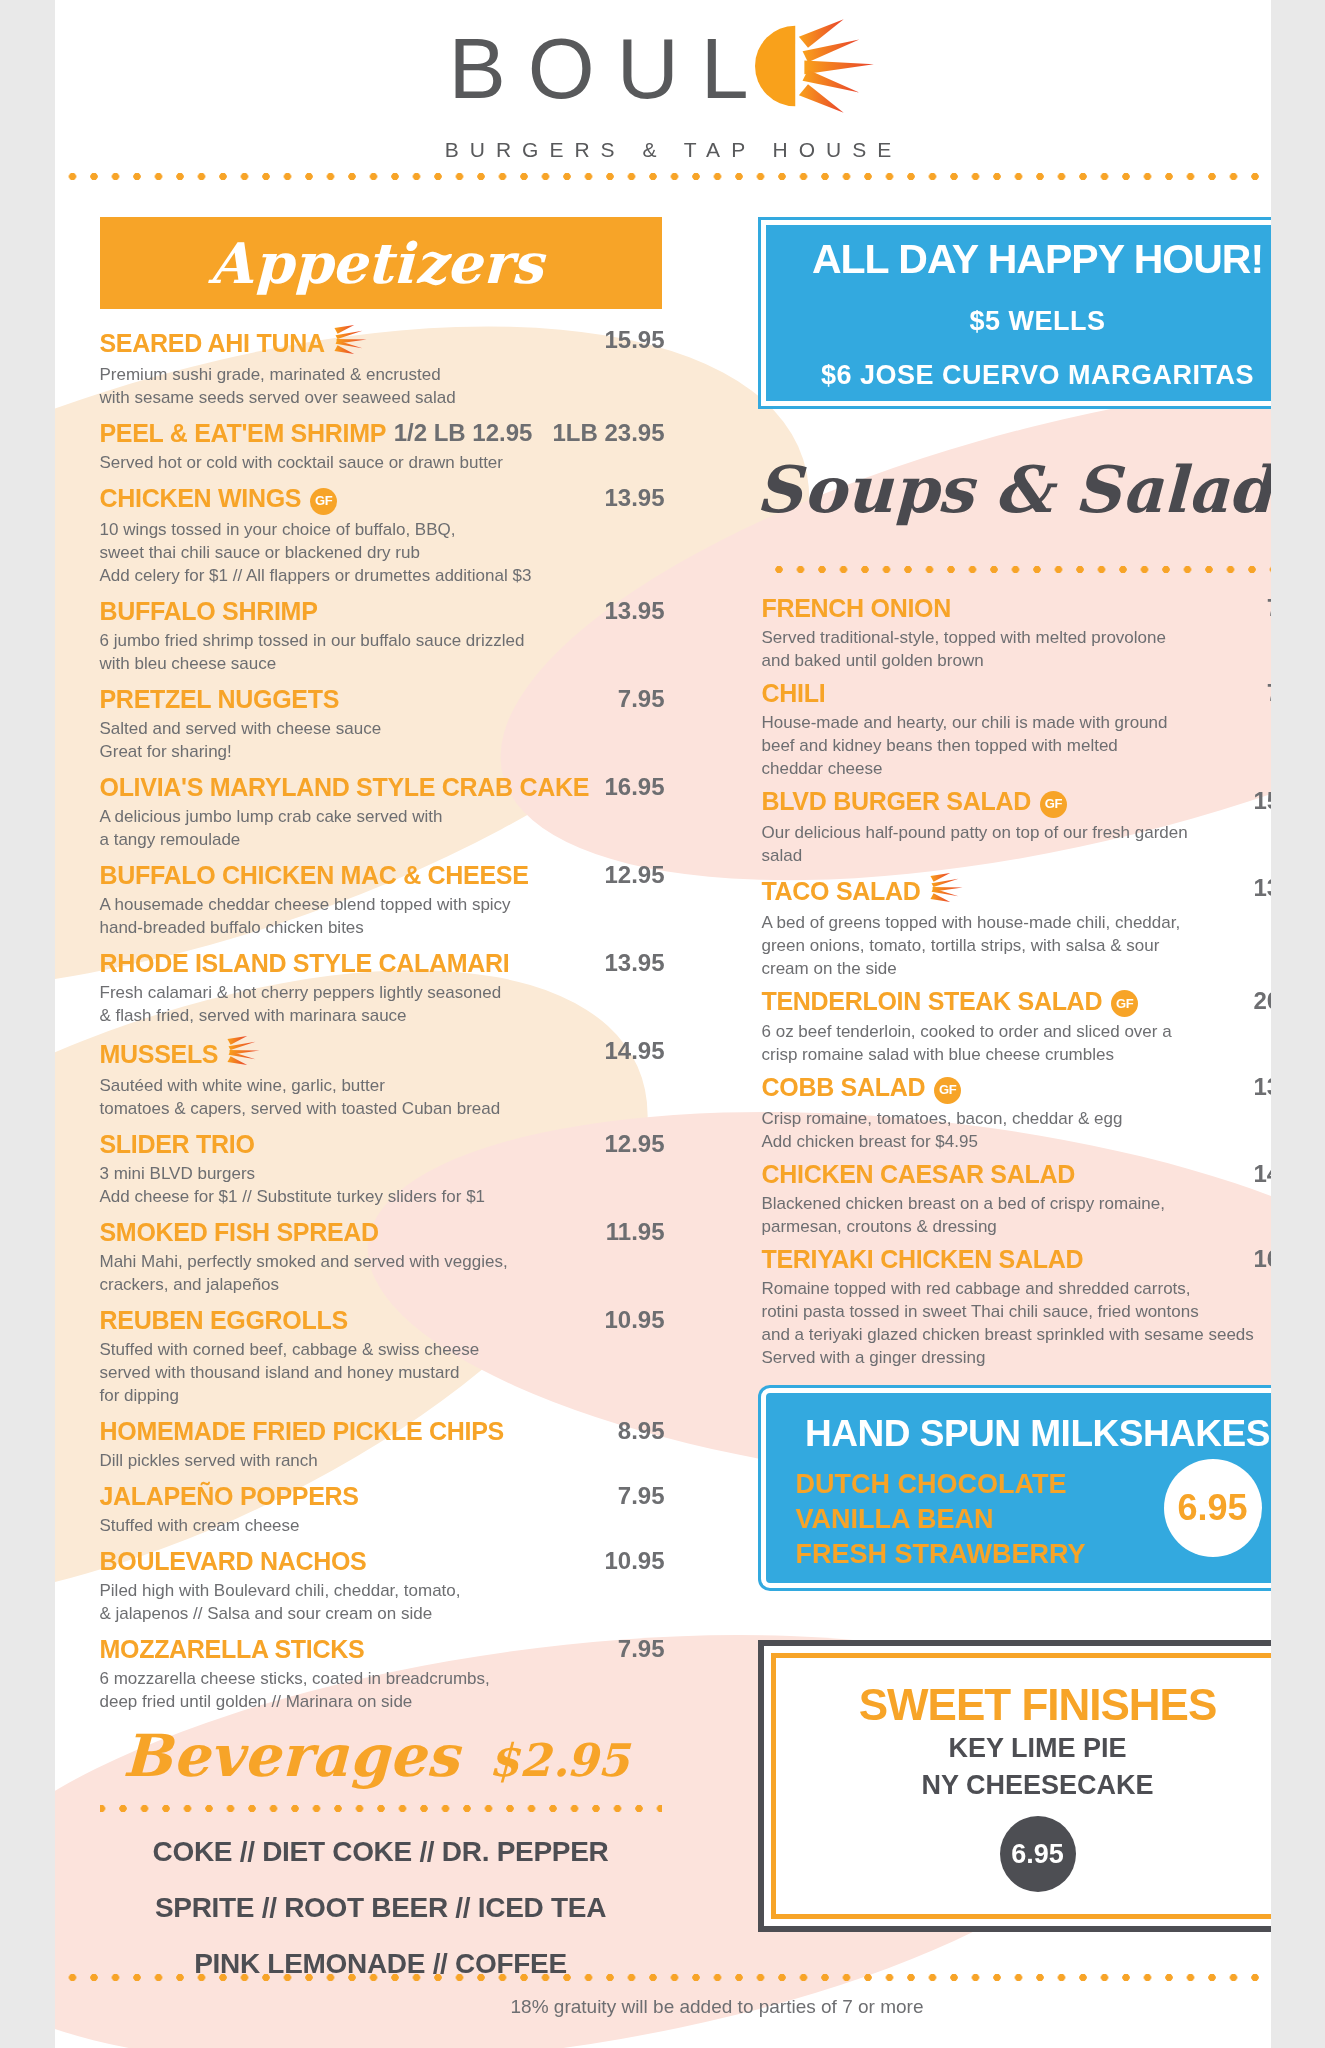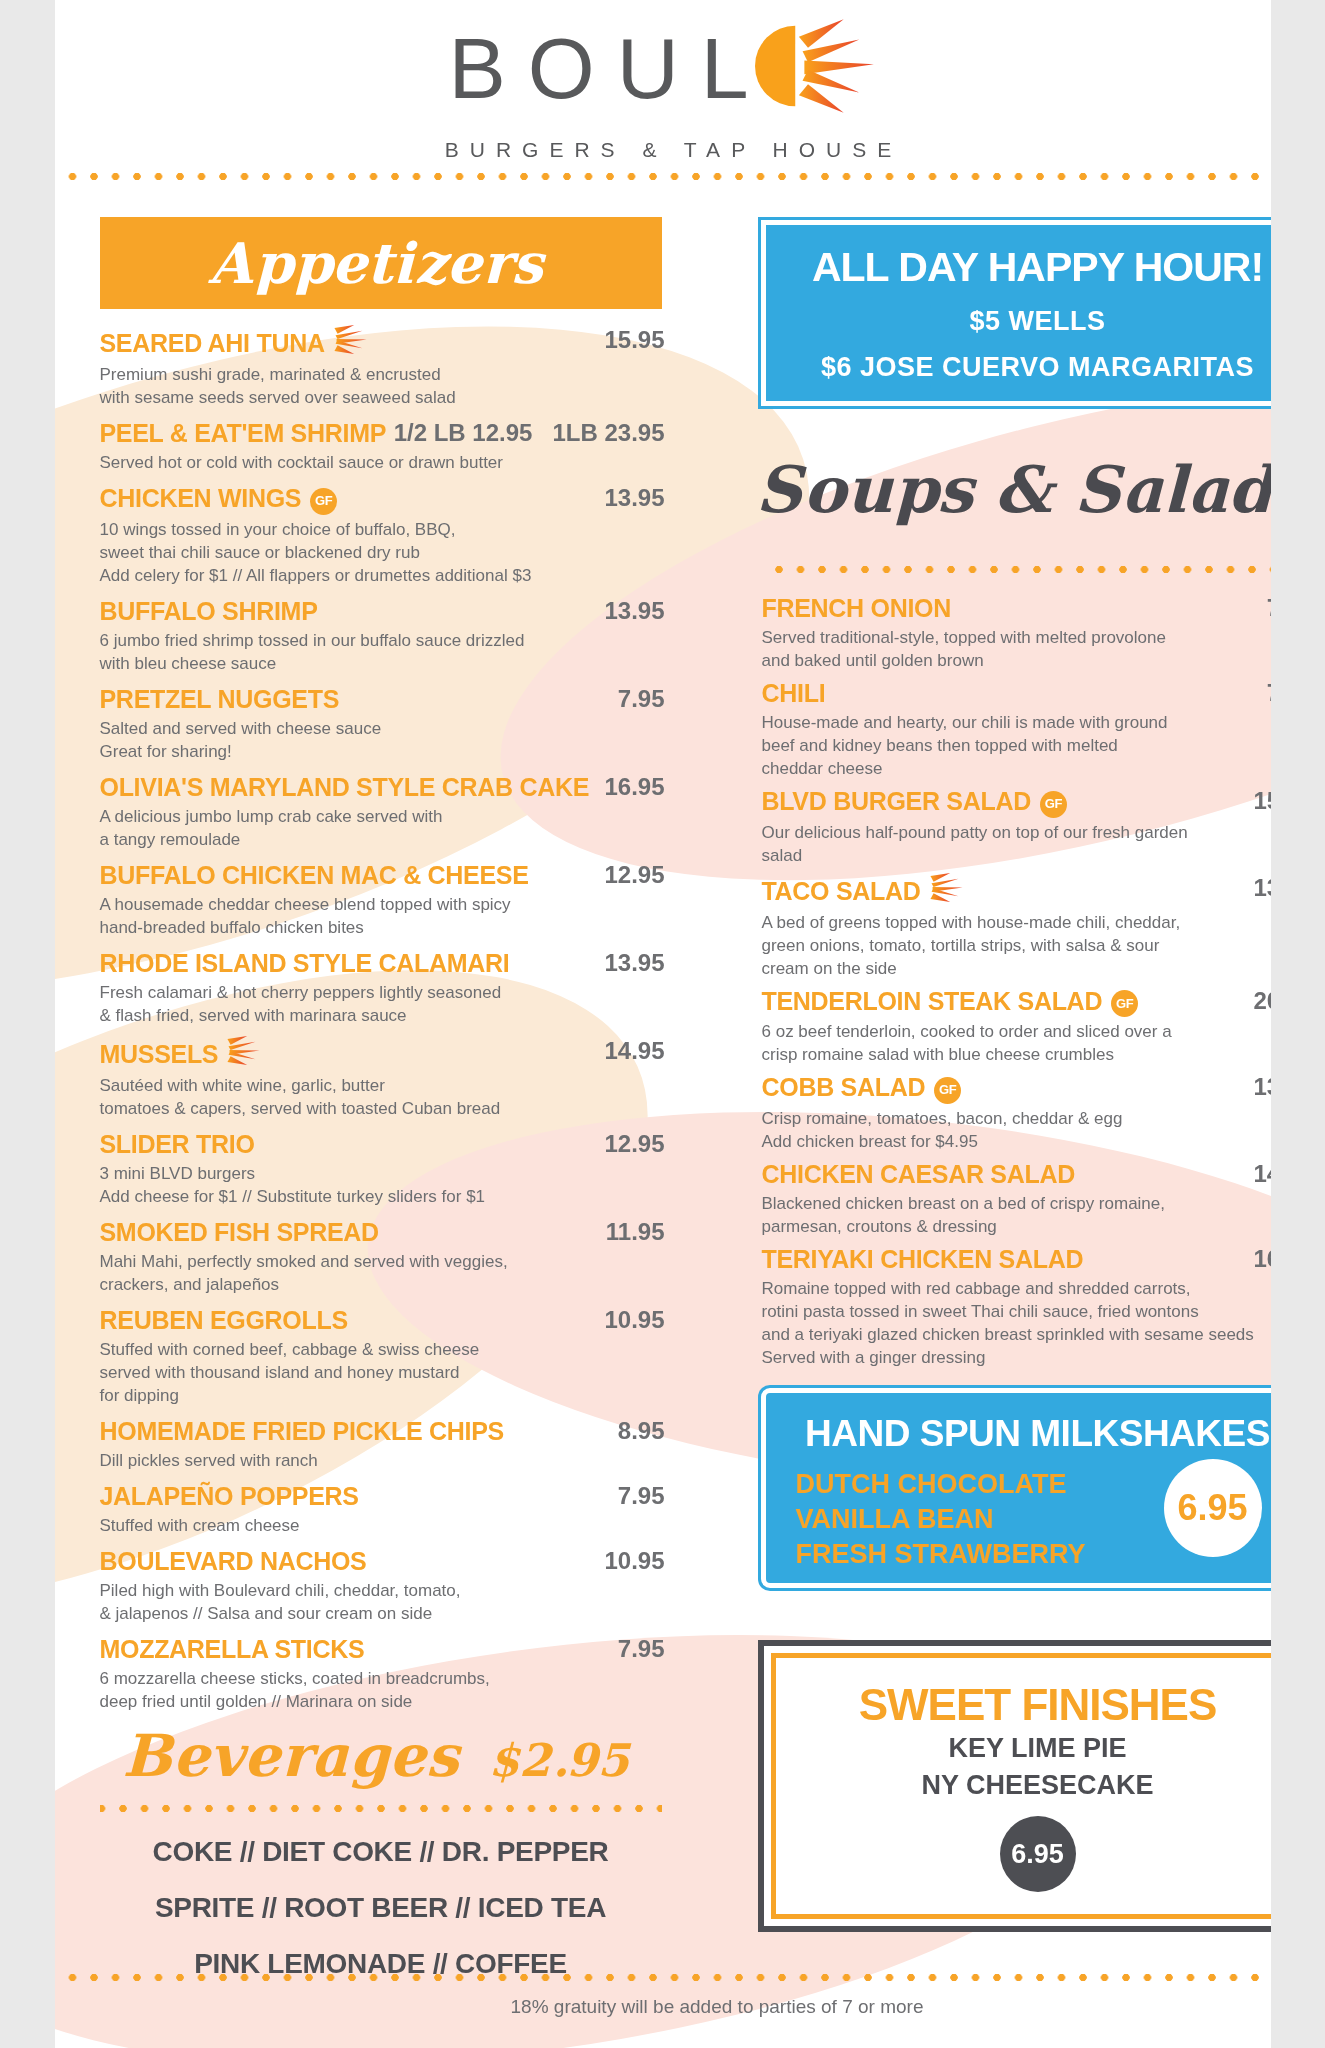--- a/index.html
+++ b/index.html
@@ -47,21 +47,21 @@
   .item-name{color:var(--orange);font-weight:bold;font-size:25px;line-height:30px;letter-spacing:-0.3px;margin-bottom:3px;}
   .item-price{color:var(--gray);font-weight:bold;font-size:24px;line-height:30px;white-space:pre;text-align:right;}
   .item-desc{color:var(--gray);font-size:17px;line-height:23px;white-space:pre-line;}
   .gf{display:inline-flex;width:27px;height:27px;border-radius:50%;background:var(--orange);color:#fff;
       font-size:13px;font-weight:bold;align-items:center;justify-content:center;margin-left:9px;vertical-align:2px;}
   .sun-ic{margin-left:7px;vertical-align:-2px;display:inline-block;}
 
   
   .blue-box{background:var(--blue);border:5px solid #fff;box-shadow:0 0 0 3px var(--blue);
             display:flex;flex-direction:column;align-items:center;color:#fff;}
-  .happy-box{top:220px;left:706px;width:554px;height:186px;justify-content:center;gap:15px;}
+  .happy-box{top:220px;left:706px;width:554px;height:186px;justify-content:center;gap:23px;}
   .happy-title{font-size:41px;font-weight:bold;letter-spacing:-1px;}
   .happy-line{font-size:27px;font-weight:bold;letter-spacing:0.5px;}
 
   .soups-title{top:452px;left:703px;width:560px;text-align:center;color:#4A4A4F;font-size:64px;}
   .dot-soups{top:565px;left:707px;width:550px;}
   .dot-bev{top:1804px;left:45px;width:562px;}
 
   .milk-box{top:1388px;left:706px;width:554px;height:200px;position:absolute;border-radius:9px;}
   .milk-title{margin-top:20px;font-size:37px;font-weight:bold;letter-spacing:-0.5px;}
   .milk-flavors{align-self:flex-start;margin:12px 0 0 30px;color:var(--orange);font-weight:bold;

